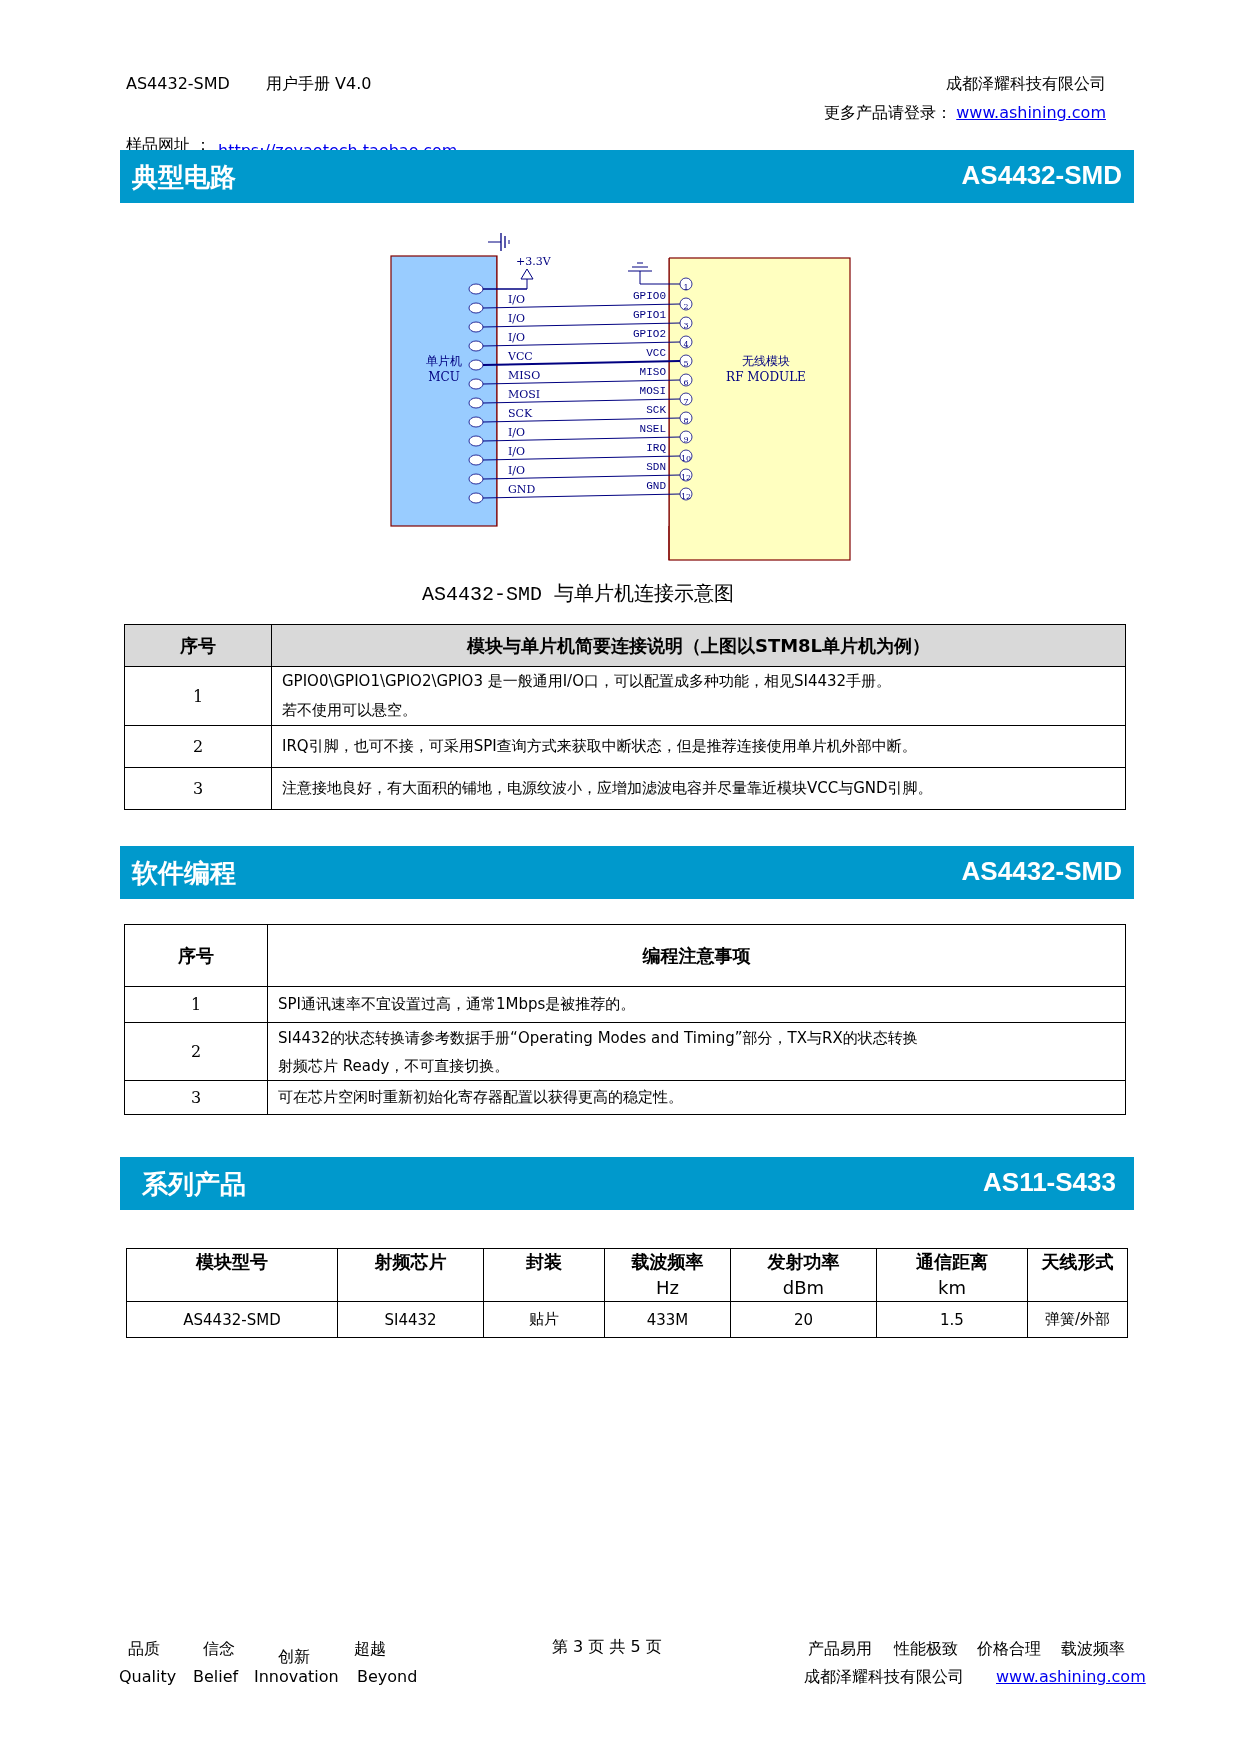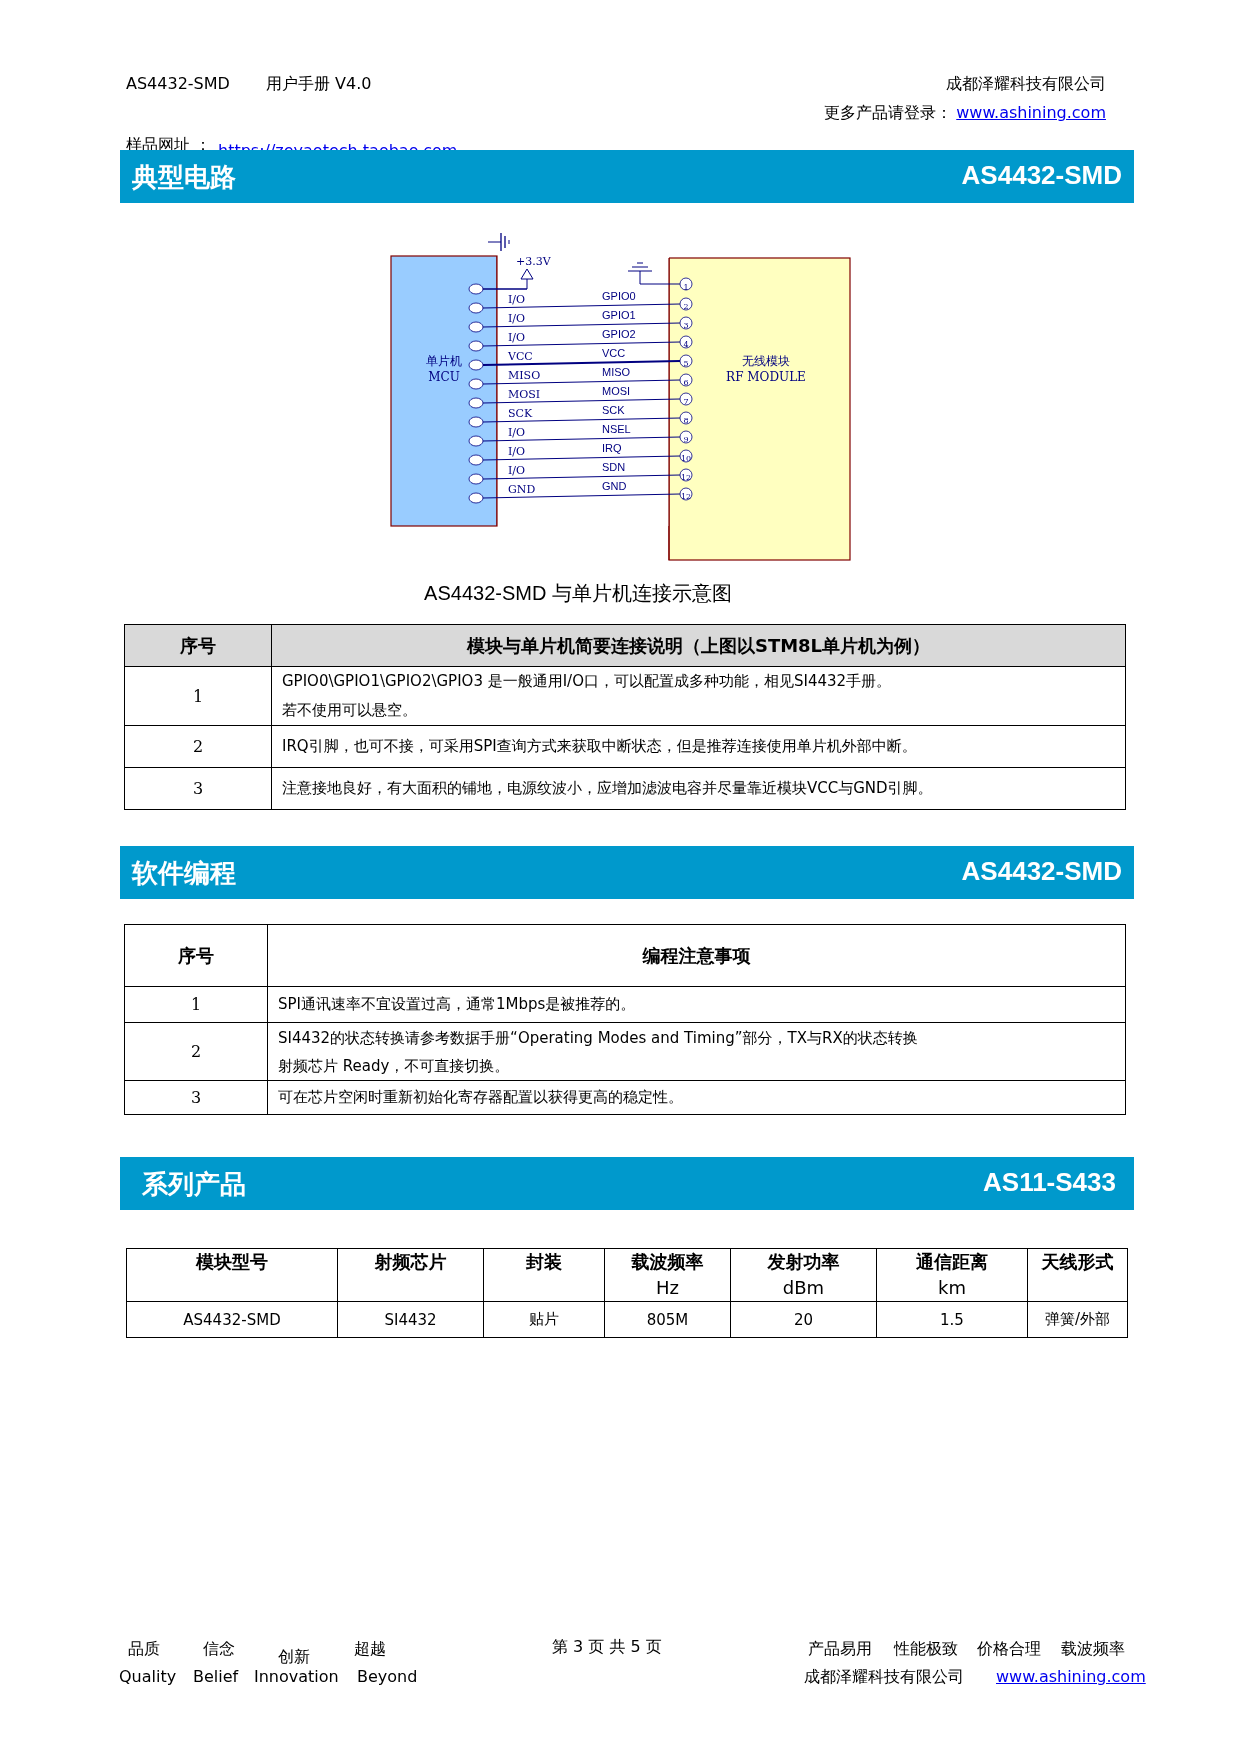--- a/index.html
+++ b/index.html
@@ -8,21 +8,21 @@
   .abs { position:absolute; }
   .hdr-text { font-size:16px; color:#000; }
   a.link { color:#0000ee; text-decoration:underline; }
   .banner { position:absolute; left:120px; width:1014px; height:53px; background:#0099cc; color:#fff; }
   .banner .bt { position:absolute; left:12px; top:10px; font-size:26px; font-weight:bold; }
   .banner .br { position:absolute; right:12px; top:10px; font-size:26px; font-weight:bold; font-family:"Liberation Sans", sans-serif; }
   table.grid { position:absolute; border-collapse:collapse; font-size:15px; }
   table.grid td, table.grid th { border:1.5px solid #000; padding:0 10px; vertical-align:middle; }
   table.grid th { font-weight:bold; font-size:18px; text-align:center; }
   .num { text-align:center; font-family:"DejaVu Serif", serif; font-size:16px; }
-  .caption { position:absolute; left:0; width:1156px; top:580px; text-align:center; font-family:Liberation Sans, sans-serif; font-size:20px; }
+  .caption { position:absolute; left:0; width:1156px; top:580px; text-align:center; font-family:Liberation Mono, monospace; font-size:20px; }
   .footer { font-size:16px; }
 </style>
 </head>
 <body>
 
 <div class="abs hdr-text" style="left:126px;top:74px;">AS4432-SMD</div>
 <div class="abs hdr-text" style="left:266px;top:74px;">用户手册  V4.0</div>
 <div class="abs hdr-text" style="right:134px;top:74px;">成都泽耀科技有限公司</div>
 <div class="abs hdr-text" style="left:126px;top:103px;margin-top:32px;">样品网址 ：</div>
 <a class="abs hdr-text link" style="left:218px;top:103px;margin-top:38px;">https://zeyaotech.taobao.com</a>
@@ -123,21 +123,21 @@
     <div>I/O</div>
     <div>VCC</div>
     <div>MISO</div>
     <div>MOSI</div>
     <div>SCK</div>
     <div>I/O</div>
     <div>I/O</div>
     <div>I/O</div>
     <div>GND</div>
   </div>
-  <div class="abs" style="left:222px;top:62px;width:64px;text-align:left;font-family:Liberation Sans, sans-serif;font-size:11px;color:#000080;line-height:19px;">
+  <div class="abs" style="left:222px;top:62px;width:64px;text-align:right;font-family:Liberation Mono, monospace;font-size:11px;color:#000080;line-height:19px;">
     <div>GPIO0</div>
     <div>GPIO1</div>
     <div>GPIO2</div>
     <div>VCC</div>
     <div>MISO</div>
     <div>MOSI</div>
     <div>SCK</div>
     <div>NSEL</div>
     <div>IRQ</div>
     <div>SDN</div>
@@ -248,21 +248,21 @@
         </td>
     <td style="font-weight:bold;font-size:18px;vertical-align:top;line-height:26px;">
           <div>天线形式</div>
           <div></div>
         </td>
   </tr>
   <tr style="height:36px;">
     <td>AS4432-SMD</td>
     <td>SI4432</td>
     <td>贴片</td>
-    <td>805M</td>
+    <td>433M</td>
     <td>20</td>
     <td>1.5</td>
     <td>弹簧/外部</td>
   </tr>
 </tbody>
   </table>
 
 <div class="abs footer" style="left:128px;top:1639px;">品质</div>
 <div class="abs footer" style="left:203px;top:1639px;">信念</div>
 <div class="abs footer" style="left:278px;top:1639px;margin-top:8px;">创新</div>

